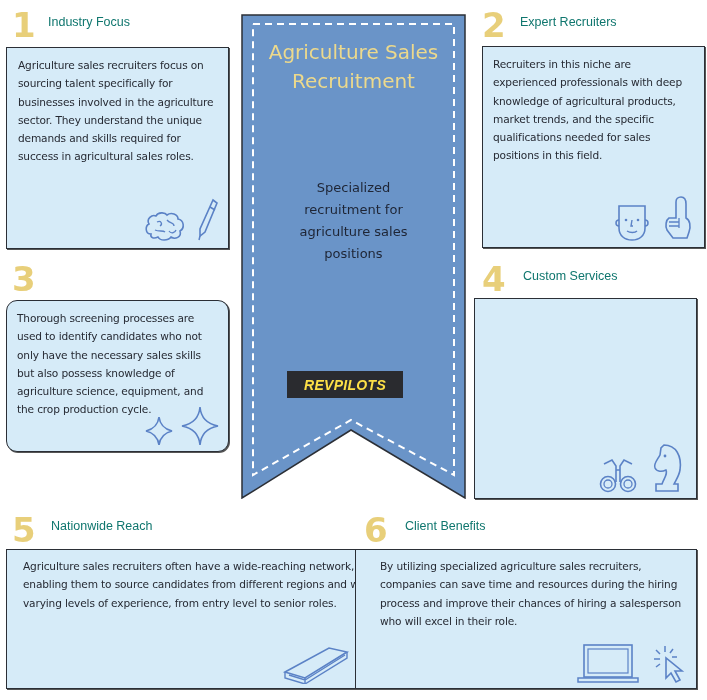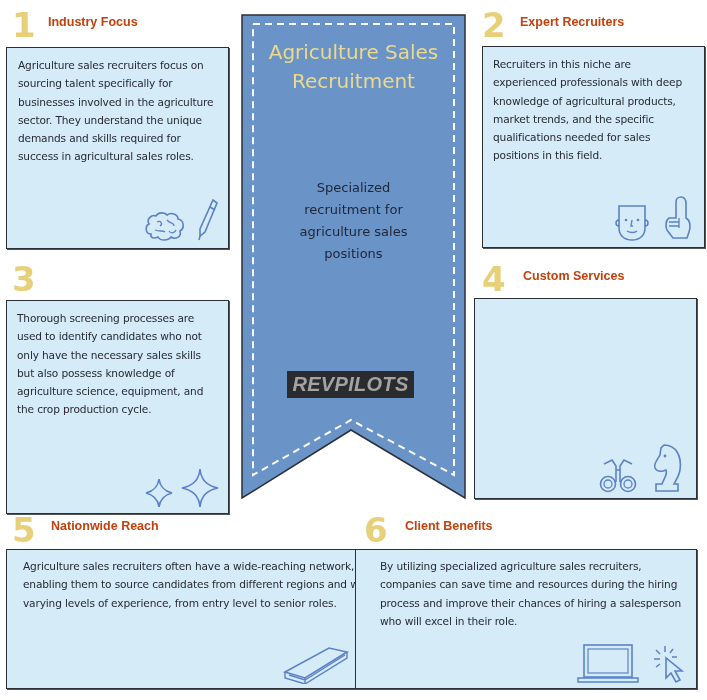--- a/index.html
+++ b/index.html
@@ -3,22 +3,22 @@
 <meta charset="utf-8">
 <style>
   * { box-sizing: border-box; margin: 0; padding: 0; }
   html, body { width: 707px; height: 700px; background: #ffffff; overflow: hidden; }
   body { position: relative; font-family: "DejaVu Sans", sans-serif; color: #1f2633; }
   .num {
     position: absolute; font-family: "DejaVu Sans", sans-serif; font-weight: bold;
     font-size: 34px; color: #e8cf7a; line-height: 1;
   }
   .title {
-    position: absolute; font-family: "Liberation Sans", sans-serif; font-weight: bold;
-    font-size: 12.5px; color: #c2410c;
+    position: absolute; font-family: "Liberation Sans", sans-serif; font-weight: normal;
+    font-size: 12.5px; color: #0f766e;
   }
   .card {
     position: absolute; background: #d6ebf8; border: 1.5px solid #2b2f36;
     box-shadow: 1px 1px 0 #555;
   }
   .card p {
     font-family: "DejaVu Sans", sans-serif; font-size: 10.6px; line-height: 18.3px;
     color: #262a33; letter-spacing: -0.15px;
   }
   .icons { position: absolute; display: flex; gap: 10px; align-items: flex-end; }
@@ -28,24 +28,24 @@
   .banner-title {
     position: absolute; left: 0; top: 24px; width: 225px; text-align: center;
     font-family: "DejaVu Sans", sans-serif; font-size: 20px; line-height: 29px;
     color: #ecd98c;
   }
   .banner-sub {
     position: absolute; left: 0; top: 163px; width: 225px; text-align: center;
     font-family: "DejaVu Sans", sans-serif; font-size: 13px; line-height: 22px; color: #1e2535;
   }
   .brand {
-    position: absolute; left: 46px; top: 357px; width: 127px; height: 27px;
+    position: absolute; left: 46px; top: 357px; width: 116px; height: 27px;
     background: #2a2b2f; display: flex; align-items: center; justify-content: center;
     font-family: "Liberation Sans", sans-serif; font-weight: bold; font-style: italic;
-    font-size: 20px; color: #a3a3a3; letter-spacing: 0.3px;
+    font-size: 14px; color: #fde047; letter-spacing: 0.3px;
   }
 </style>
 </head>
 <body>
 
 <div class="banner">
   <svg width="225" height="485" viewBox="0 0 225 485">
     <polygon points="1,1 224,1 224,484 110,416 1,484" fill="#6a94c8" stroke="#2b2f36" stroke-width="1.5"></polygon>
     <polyline points="12,10 213,10 213,461 110,406 12,461 12,10" fill="none" stroke="#ffffff" stroke-width="2" stroke-dasharray="7,5"></polyline>
   </svg>
@@ -89,21 +89,21 @@
     </svg>
     <svg width="34" height="48" viewBox="0 0 34 48">
       <path d="M20 3 C24 3 25 6 25 10 L25 24 C29 26 30 32 28 38 L26 44 L12 44 L6 36 C4 32 5 26 8 24 L15 24 L15 8 C15 5 17 3 20 3 Z" fill="none" stroke="#5b82c6" stroke-width="1.6"></path>
       <path d="M8 28 L18 28 M8 32 L18 32 M18 24 L18 34" fill="none" stroke="#5b82c6" stroke-width="1.3"></path>
     </svg>
   </div>
 </div>
 
 <div class="num" style="left:12px; top:262px;">3</div>
 <div class="title" style="left:50px; top:269px;margin-top:37px;">Candidate Screening</div>
-<div class="card" style="left:6px; top:300px; width:223px; height:214px;">
+<div class="card" style="left:6px; top:300px; width:223px; height:152px;border-radius:11px;">
   <p style="padding: 8px 8px 0 10px;">Thorough screening processes are used to identify candidates who not only have the necessary sales skills but also possess knowledge of agriculture science, equipment, and the crop production cycle.</p>
   <div class="icons" style="right:8px; bottom:4px; gap:6px;">
     <svg width="30" height="32" viewBox="0 0 30 32">
       <path d="M15 2 C16 10 20 14 28 16 C20 18 16 22 15 30 C14 22 10 18 2 16 C10 14 14 10 15 2 Z" fill="none" stroke="#5b82c6" stroke-width="1.6"></path>
     </svg>
     <svg width="40" height="42" viewBox="0 0 40 42">
       <path d="M20 2 C21 13 27 19 38 21 C27 23 21 29 20 40 C19 29 13 23 2 21 C13 19 19 13 20 2 Z" fill="none" stroke="#5b82c6" stroke-width="1.6"></path>
     </svg>
   </div>
 </div>

